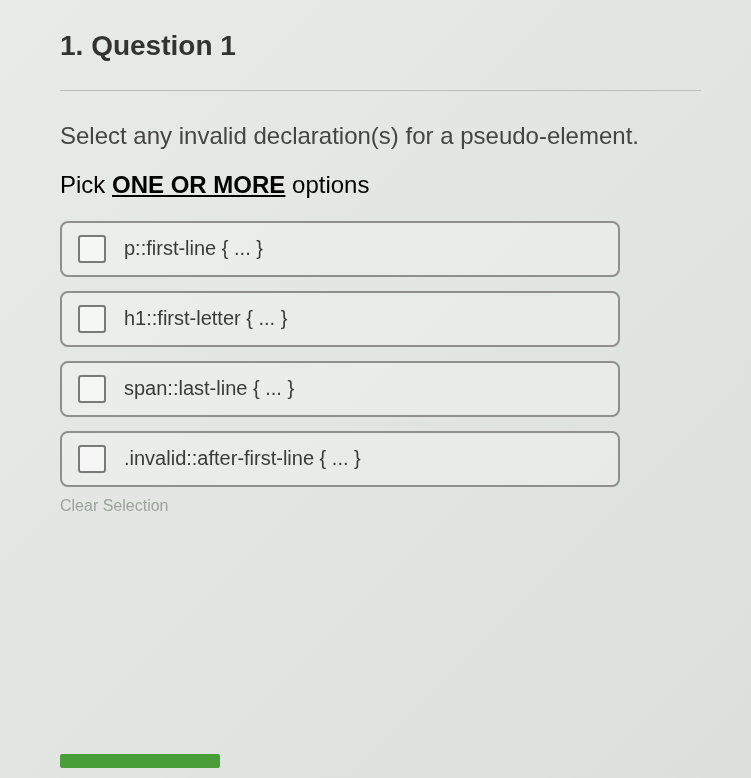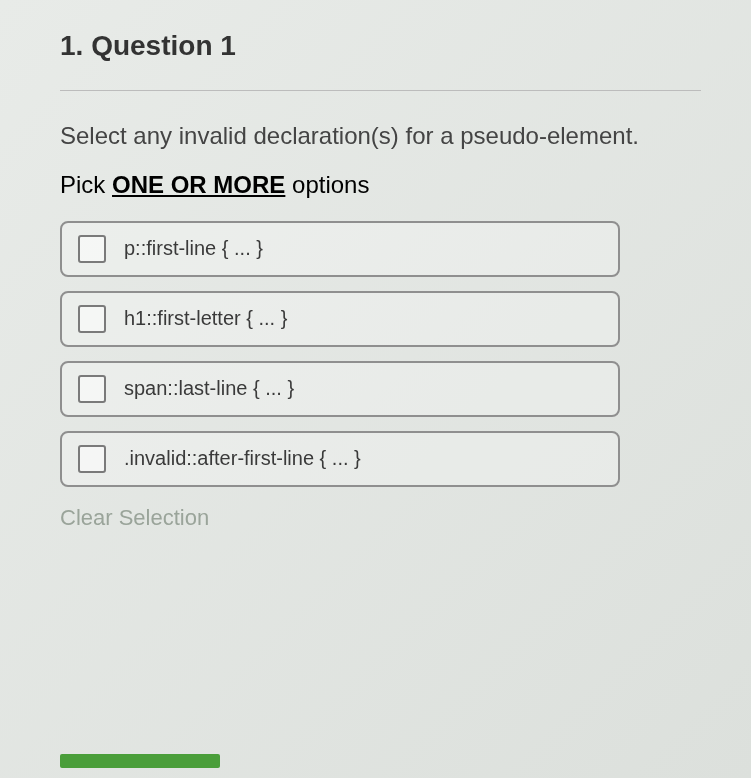--- a/index.html
+++ b/index.html
@@ -61,22 +61,22 @@
       border: 2px solid #7a7a7a;
       border-radius: 3px;
       background: rgba(255,255,255,0.5);
       flex-shrink: 0;
     }
     .option-label {
       font-size: 20px;
       color: #3a3a3a;
     }
     .clear-sel {
-      margin-top: 18px;
-      font-size: 22px;
+      margin-top: 10px;
+      font-size: 16px;
       color: #9aa49a;
       cursor: pointer;
       display: inline-block;
     }
     .footer-bar {
       position: absolute;
       left: 60px;
       bottom: 10px;
       width: 160px;
       height: 14px;

